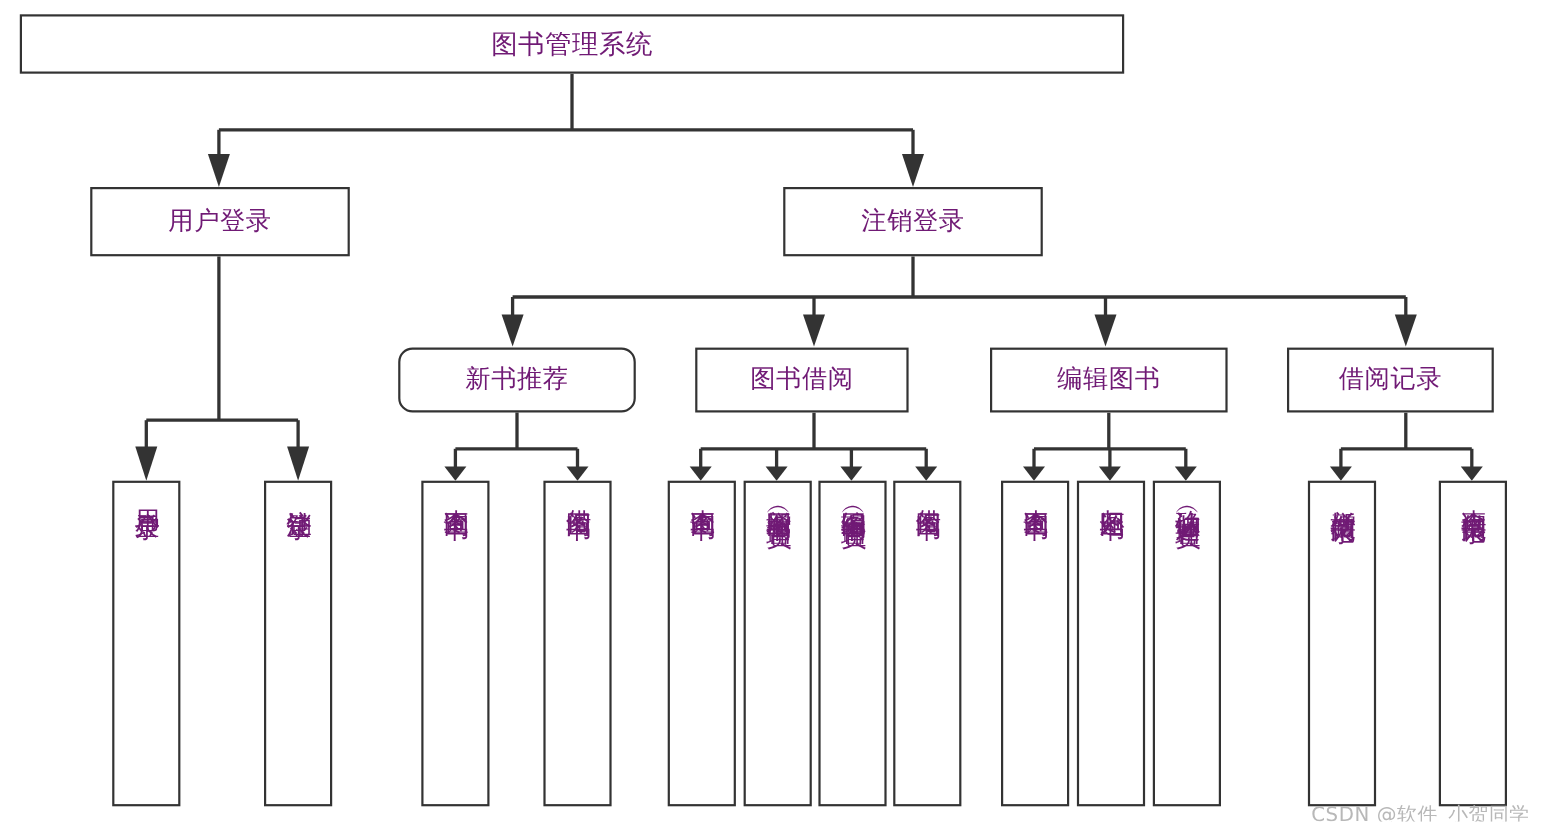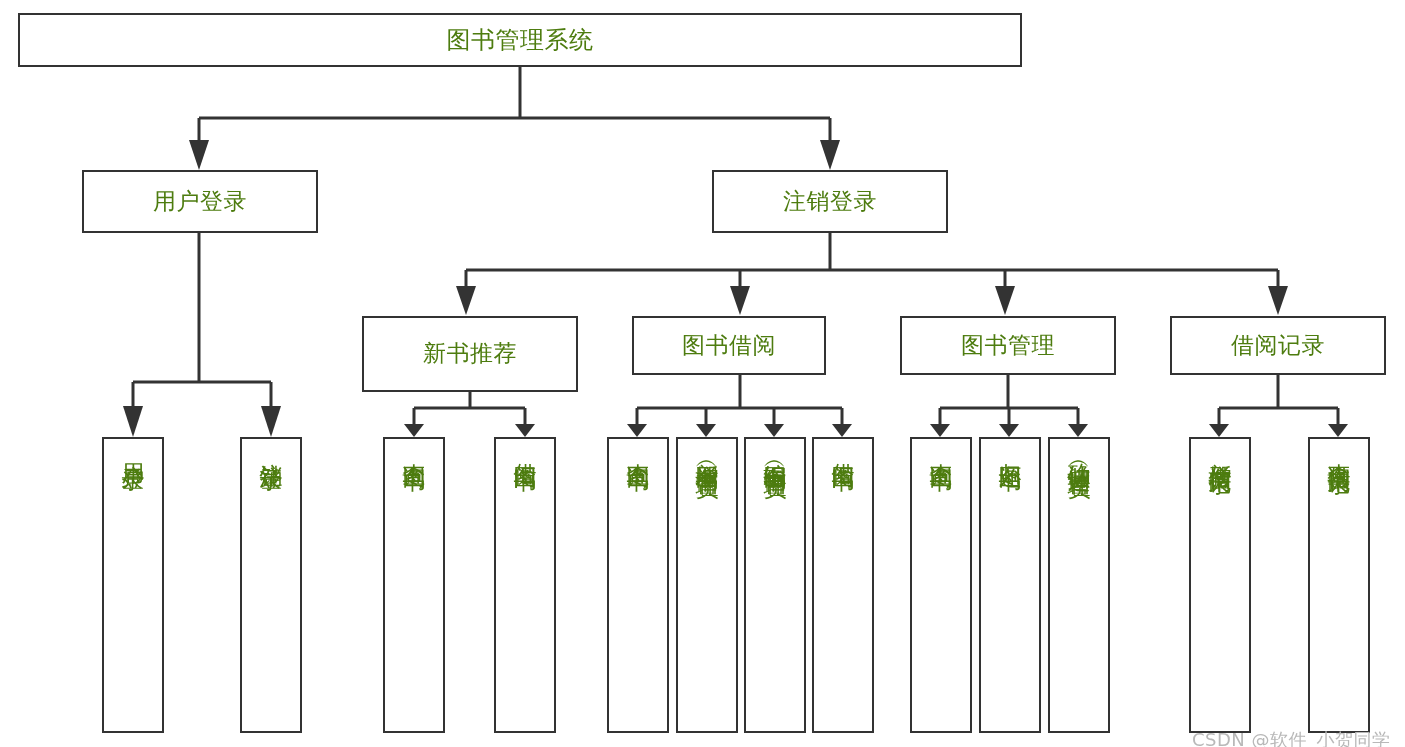--- a/index.html
+++ b/index.html
@@ -27,21 +27,21 @@
     pointer-events: none;
   }
   .node {
     position: absolute;
     box-sizing: border-box;
     background: #ffffff;
     border: 2px solid #333333;
     display: flex;
     align-items: center;
     justify-content: center;
-    color: #4d7c0f;
+    color: #701a75;
   }
   .node .label {
     display: block;
     text-align: center;
     line-height: 1.18;
     white-space: pre;
   }
   .node.horizontal .label {
     font-size: 23px;
     letter-spacing: 0.5px;
@@ -152,30 +152,30 @@
     <span class="label">图书管理系统</span>
   </div>
 
   <div class="node horizontal" style="left:82px; top:170px; width:236px; height:63px;">
     <span class="label">用户登录</span>
   </div>
   <div class="node horizontal" style="left:712px; top:170px; width:236px; height:63px;">
     <span class="label">注销登录</span>
   </div>
 
-  <div class="node horizontal" style="left:362px; top:316px; width:216px; height:76px;">
+  <div class="node horizontal" style="left:362px; top:316px; width:216px; height:59px;border-radius:13px;">
     <span class="label">新书推荐</span>
   </div>
   <div class="node horizontal" style="left:632px; top:316px; width:194px; height:59px;">
     <span class="label">图书借阅</span>
   </div>
   <div class="node horizontal" style="left:900px; top:316px; width:216px; height:59px;">
-    <span class="label">图书管理</span>
-  </div>
-  <div class="node horizontal" style="left:1170px; top:316px; width:216px; height:59px;">
+    <span class="label">编辑图书</span>
+  </div>
+  <div class="node horizontal" style="left:1170px; top:316px; width:188px; height:59px;">
     <span class="label">借阅记录</span>
   </div>
 
   <div class="node vertical" style="left:102px; top:437px; width:62px; height:296px;">
     <span class="label">用户登录</span>
   </div>
   <div class="node vertical" style="left:240px; top:437px; width:62px; height:296px;">
     <span class="label">注销登录</span>
   </div>
 

